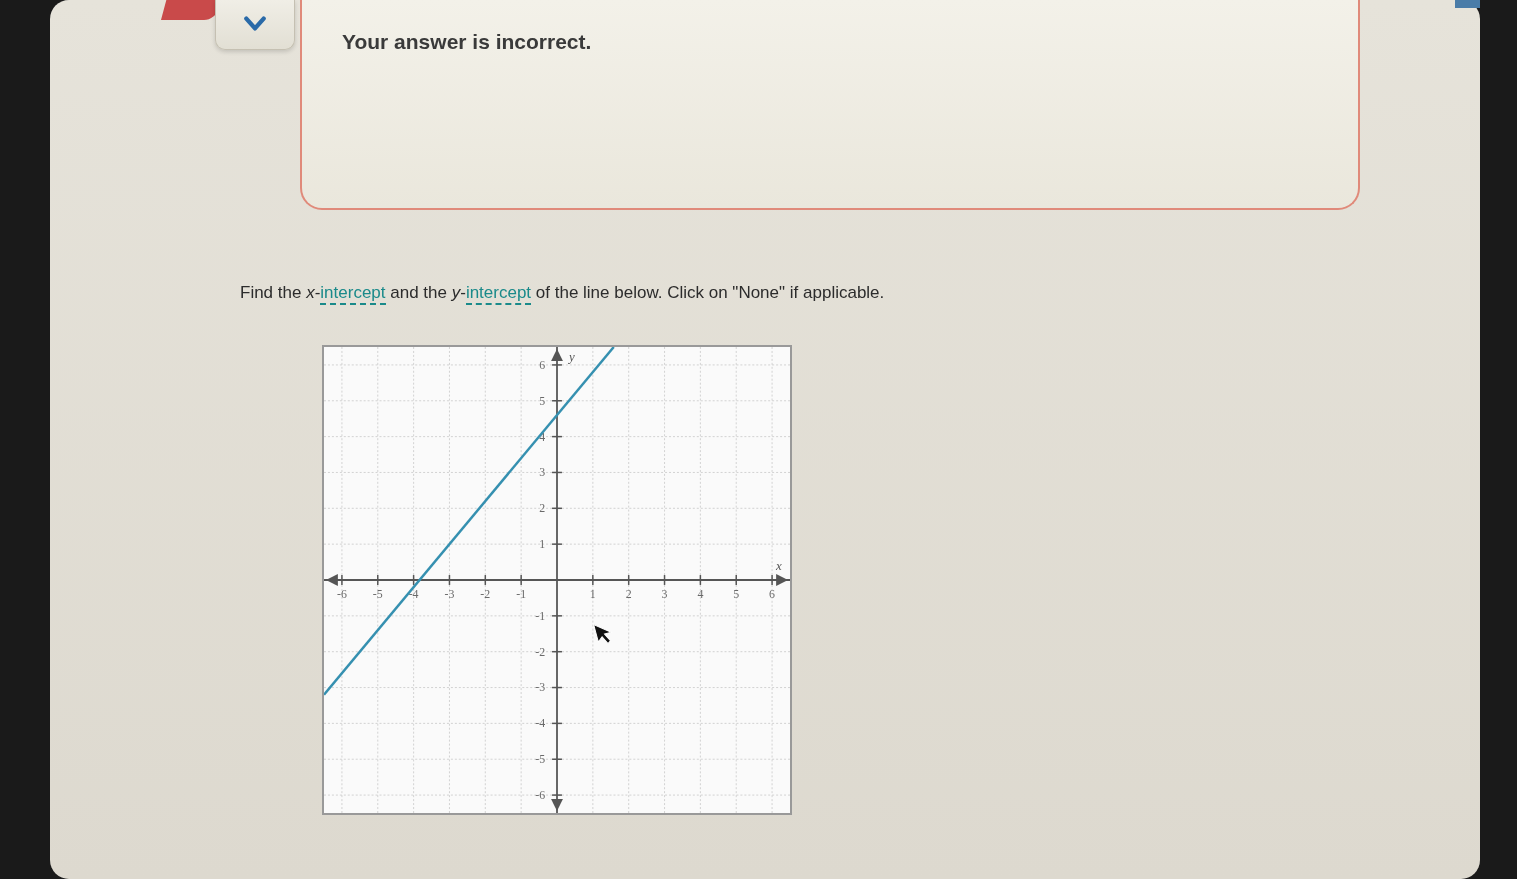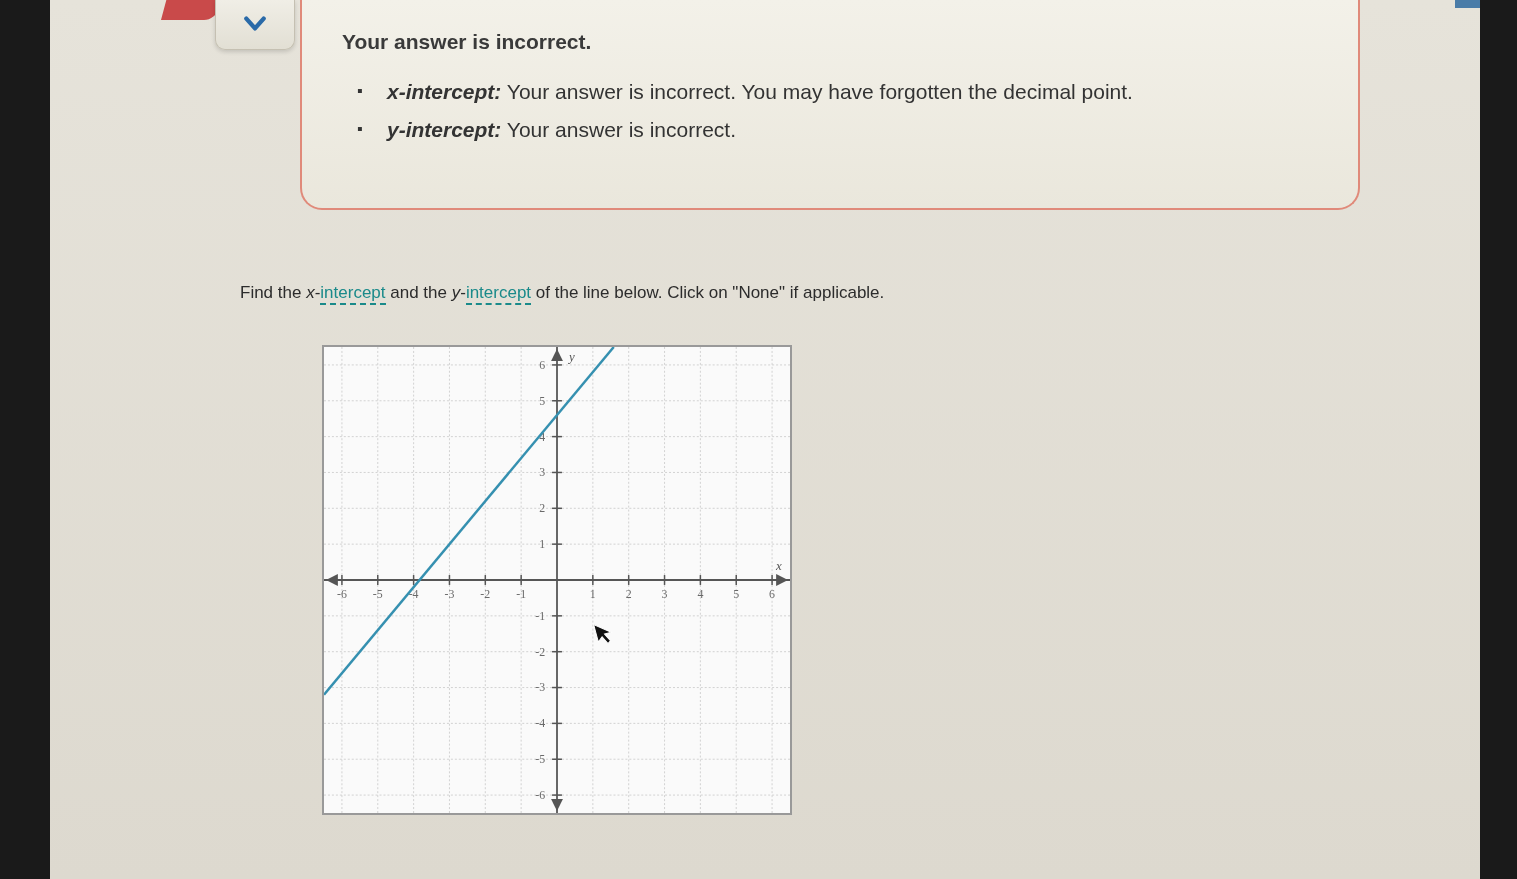--- a/index.html
+++ b/index.html
@@ -11,20 +11,21 @@
   overflow: hidden;
 }
 .outer-frame {
   position: absolute;
   left: 50px;
   top: 0;
   width: 1430px;
   height: 879px;
   background: linear-gradient(to bottom, #e6e3da 0%, #ddd9cf 100%);
   padding: 0;
+  border-radius: 19px;
 }
 .blue-edge {
   position: absolute;
   top: 0;
   right: 0;
   width: 25px;
   height: 8px;
   background: #4a7ca8;
 }
 .chevron-box {
@@ -136,30 +137,20 @@
   <div class="chevron-box">
     <span>
       <svg viewBox="0 0 24 24" fill="none" stroke="#2a6aa8" stroke-width="4" stroke-linecap="round" stroke-linejoin="round">
           <polyline points="4 8 12 17 20 8"></polyline>
         </svg>
     </span>
   </div>
 
   <div class="feedback-panel">
     <div class="feedback-title">Your answer is incorrect.</div>
-    <ul class="feedback-list">
-      <li>
-        <span class="label"><span class="var">x</span><span>-intercept:</span></span>
-        <span>Your answer is incorrect. You may have forgotten the decimal point.</span>
-      </li>
-      <li>
-        <span class="label"><span class="var">y</span><span>-intercept:</span></span>
-        <span>Your answer is incorrect.</span>
-      </li>
-    </ul>
   </div>
 
   <div class="question-text">
     <span>Find the </span><span class="var">x</span>-<span class="term-link">intercept</span><span> and the </span><span class="var">y</span>-<span class="term-link">intercept</span><span> of the line below. Click on "None" if applicable.</span>
   </div>
 
   <div class="graph-box">
     <svg class="graph-svg" id="graph" viewBox="0 0 470 470">
         <line x1="18.076923076923077" y1="0" x2="18.076923076923077" y2="470" stroke="#c8c8c8" stroke-width="0.8" stroke-dasharray="2 2"></line>
         <line x1="54.23076923076923" y1="0" x2="54.23076923076923" y2="470" stroke="#c8c8c8" stroke-width="0.8" stroke-dasharray="2 2"></line>

